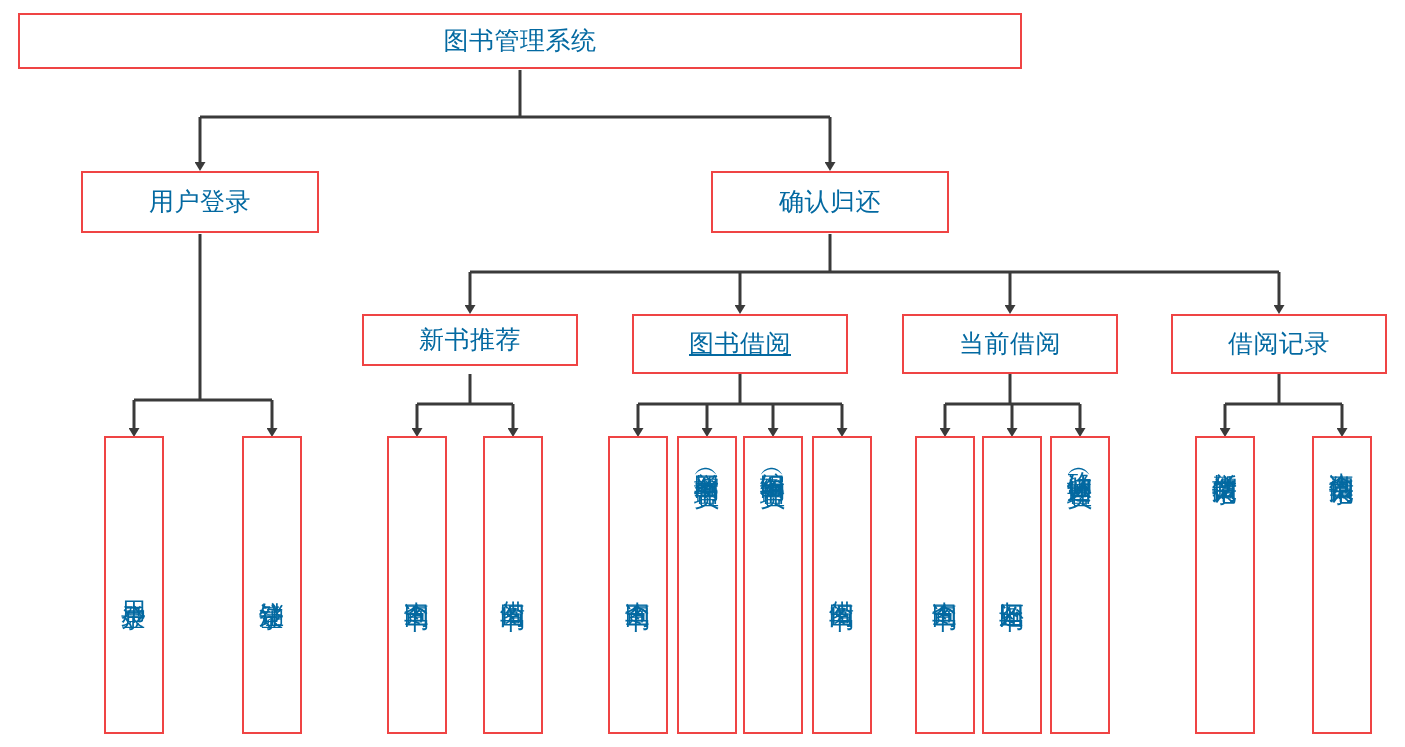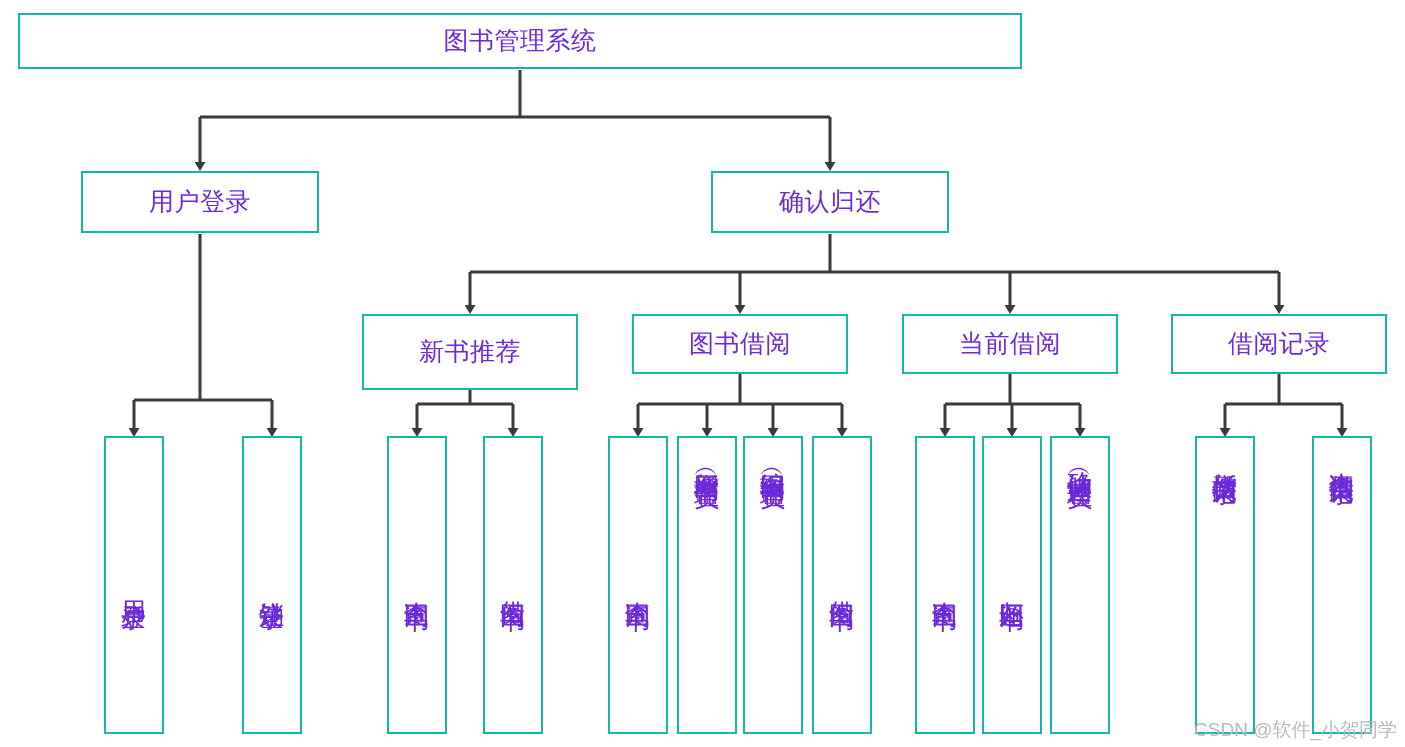--- a/index.html
+++ b/index.html
@@ -23,25 +23,25 @@
     left: 0;
     top: 0;
     width: 1405px;
     height: 747px;
     pointer-events: none;
   }
   .node {
     position: absolute;
     box-sizing: border-box;
     background: #ffffff;
-    border: 2px solid #14b8a6;
+    border: 2px solid #ef4444;
     display: flex;
     align-items: center;
     justify-content: center;
-    color: #6d28d9;
+    color: #0369a1;
     z-index: 2;
   }
   .node-label {
     display: block;
     text-align: center;
     line-height: 1.18;
     white-space: nowrap;
   }
   .node.horizontal .node-label {
     font-size: 25px;
@@ -140,24 +140,24 @@
     <span class="node-label">图书管理系统</span>
   </div>
 
   <div class="node horizontal" style="left:81px; top:171px; width:238px; height:62px;">
     <span class="node-label">用户登录</span>
   </div>
   <div class="node horizontal" style="left:711px; top:171px; width:238px; height:62px;">
     <span class="node-label">确认归还</span>
   </div>
 
-  <div class="node horizontal" style="left:362px; top:314px; width:216px; height:76px;">
+  <div class="node horizontal" style="left:362px; top:314px; width:216px; height:52px;">
     <span class="node-label">新书推荐</span>
   </div>
-  <div class="node horizontal" style="left:632px; top:314px; width:216px; height:60px;">
+  <div class="node horizontal" style="left:632px; top:314px; width:216px; height:60px;text-decoration:underline;">
     <span class="node-label">图书借阅</span>
   </div>
   <div class="node horizontal" style="left:902px; top:314px; width:216px; height:60px;">
     <span class="node-label">当前借阅</span>
   </div>
   <div class="node horizontal" style="left:1171px; top:314px; width:216px; height:60px;align-items:center;">
     <span class="node-label">借阅记录</span>
   </div>
 
   <div class="node vertical short" style="left:104px; top:436px; width:60px; height:298px;">
@@ -197,15 +197,14 @@
     <span class="node-label">确认归还（管理员）</span>
   </div>
 
   <div class="node vertical" style="left:1195px; top:436px; width:60px; height:298px;">
     <span class="node-label">新增借阅记录</span>
   </div>
   <div class="node vertical" style="left:1312px; top:436px; width:60px; height:298px;">
     <span class="node-label">查询借阅记录</span>
   </div>
 
-  <div class="watermark">CSDN @软件_小贺同学</div>
 
 </div>
 
 </body></html>

